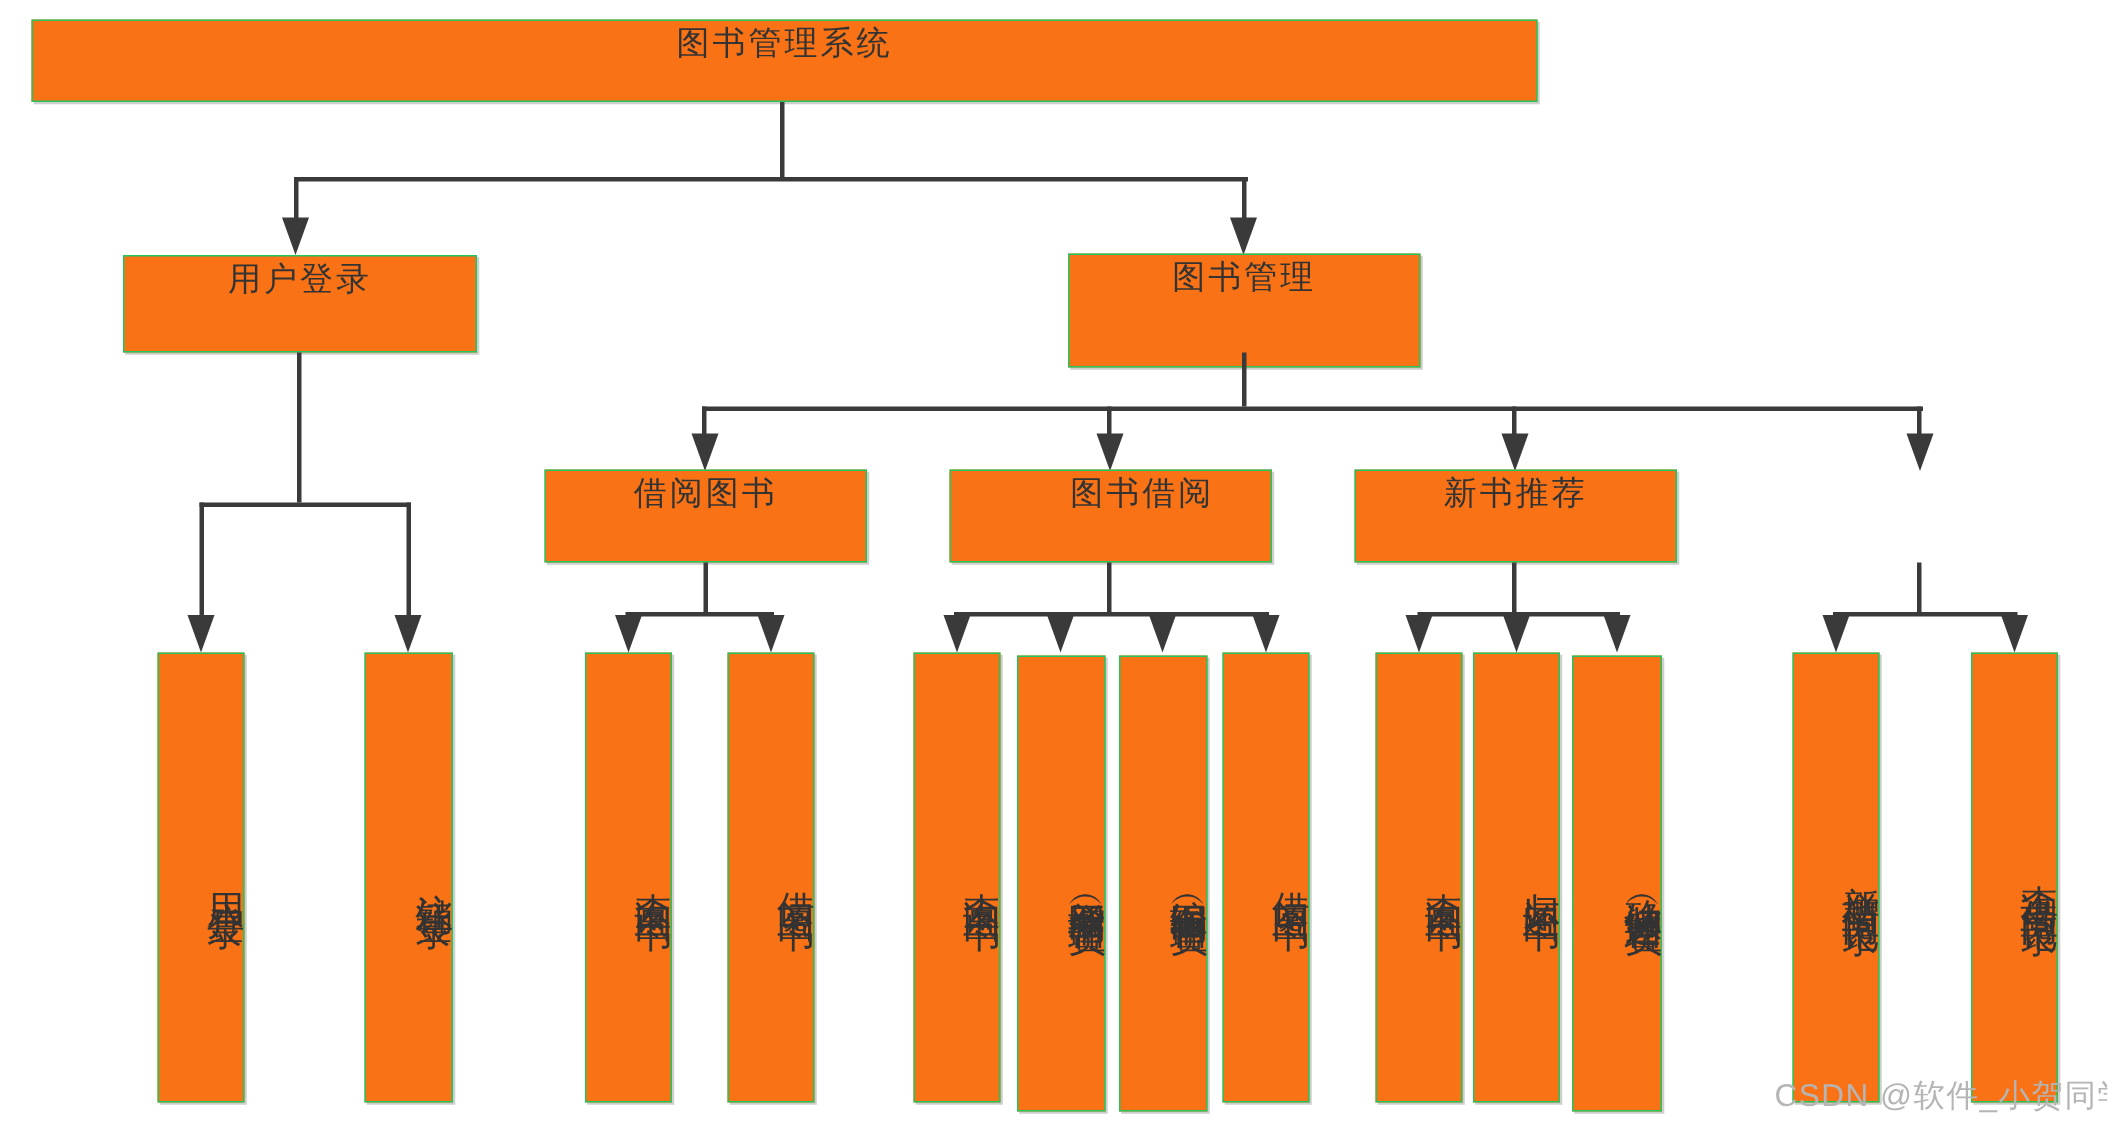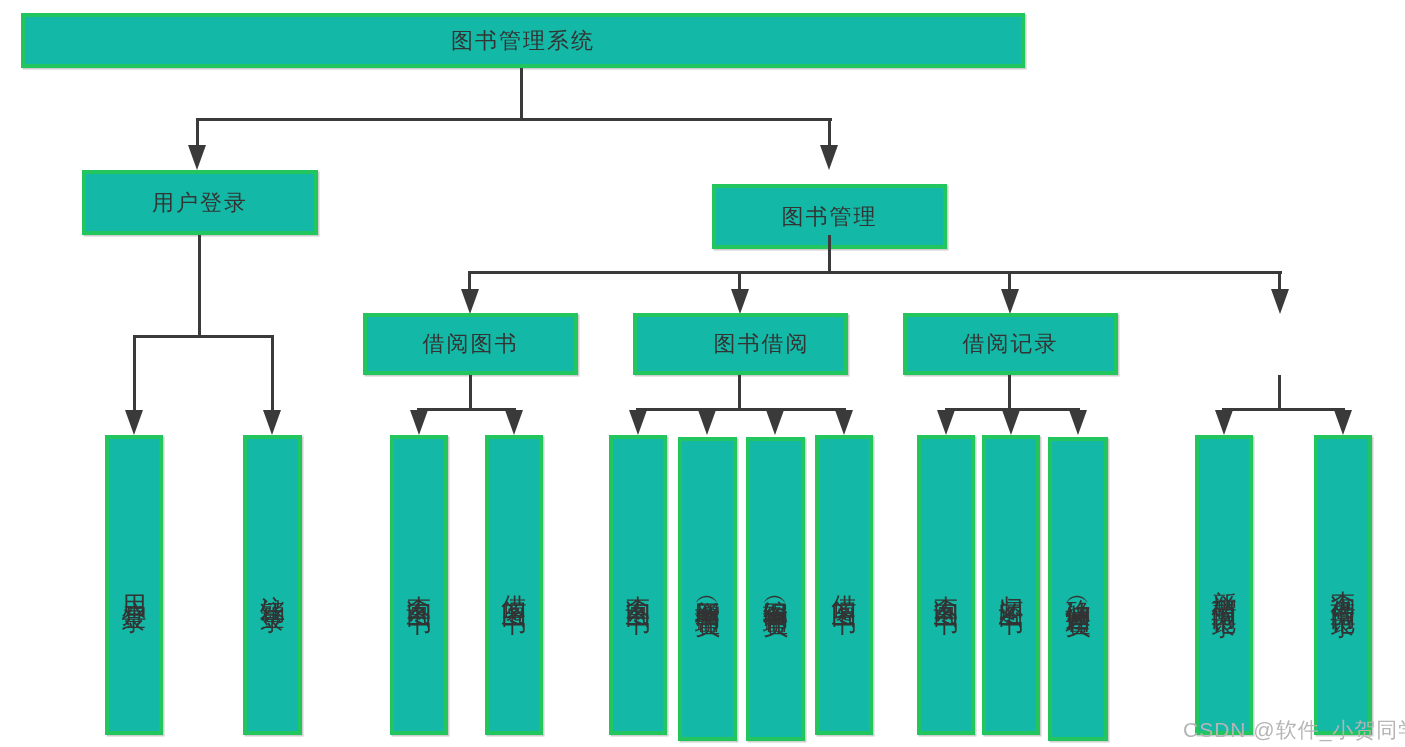--- a/index.html
+++ b/index.html
@@ -7,25 +7,25 @@
     position: relative;
     width: 1405px;
     height: 747px;
     background: #ffffff;
     font-family: "Liberation Sans", "DejaVu Sans", sans-serif;
     color: #333333;
     overflow: hidden;
   }
   .box {
     position: absolute;
-    background: #14b8a6;
-    border: 4px solid #22c55e;
+    background: #f97316;
+    border: 1px solid #22c55e;
     box-sizing: border-box;
     display: flex;
-    align-items: center;
+    align-items: flex-start;
     justify-content: center;
     box-shadow: 1.5px 1.5px 0 rgba(60,60,60,0.25);
   }
   .h-box { font-size: 22px; letter-spacing: 2px; white-space: nowrap; }
   .v-box {
     writing-mode: vertical-rl;
     text-orientation: mixed;
     font-size: 25px;
     letter-spacing: 5px;
     line-height: 1;
@@ -62,21 +62,21 @@
   <div class="line" style="left:520px; top:68px; width:3px; height:50px;"></div>
   <div class="line" style="left:196px; top:118px; width:636px; height:3px;"></div>
   <div class="line" style="left:196px; top:118px; width:3px; height:30px;"></div>
   <div class="arrow" style="left:188px; top:145px;"></div>
   <div class="line" style="left:828px; top:118px; width:3px; height:30px;"></div>
   <div class="arrow" style="left:820px; top:145px;"></div>
 
   <div class="box h-box" style="left:82px; top:170px; width:236px; height:65px;">
     <span>用户登录</span>
   </div>
-  <div class="box h-box" style="left:712px; top:184px; width:235px; height:65px;">
+  <div class="box h-box" style="left:712px; top:169px; width:235px; height:76px;">
     <span>图书管理</span>
   </div>
 
   <div class="line" style="left:198px; top:235px; width:3px; height:100px;"></div>
   <div class="line" style="left:133px; top:335px; width:141px; height:3px;"></div>
   <div class="line" style="left:133px; top:335px; width:3px; height:77px;"></div>
   <div class="arrow" style="left:125px; top:410px;"></div>
   <div class="line" style="left:271px; top:335px; width:3px; height:77px;"></div>
   <div class="arrow" style="left:263px; top:410px;"></div>
 
@@ -91,21 +91,21 @@
   <div class="line" style="left:1278px; top:271px; width:3px; height:20px;"></div>
   <div class="arrow" style="left:1271px; top:289px;"></div>
 
   <div class="box h-box" style="left:363px; top:313px; width:215px; height:62px;">
     <span>借阅图书</span>
   </div>
   <div class="box h-box" style="left:633px; top:313px; width:215px; height:62px;padding-left:42px;">
     <span>图书借阅</span>
   </div>
   <div class="box h-box" style="left:903px; top:313px; width:215px; height:62px;">
-    <span>借阅记录</span>
+    <span>新书推荐</span>
   </div>
 
   <div class="line" style="left:469px; top:375px; width:3px; height:33px;"></div>
   <div class="line" style="left:417px; top:408px; width:99px; height:3px;"></div>
   <div class="arrow" style="left:410px; top:410px;"></div>
   <div class="arrow" style="left:505px; top:410px;"></div>
 
   <div class="line" style="left:738px; top:375px; width:3px; height:33px;"></div>
   <div class="line" style="left:636px; top:408px; width:210px; height:3px;"></div>
   <div class="arrow" style="left:629px; top:410px;"></div>

